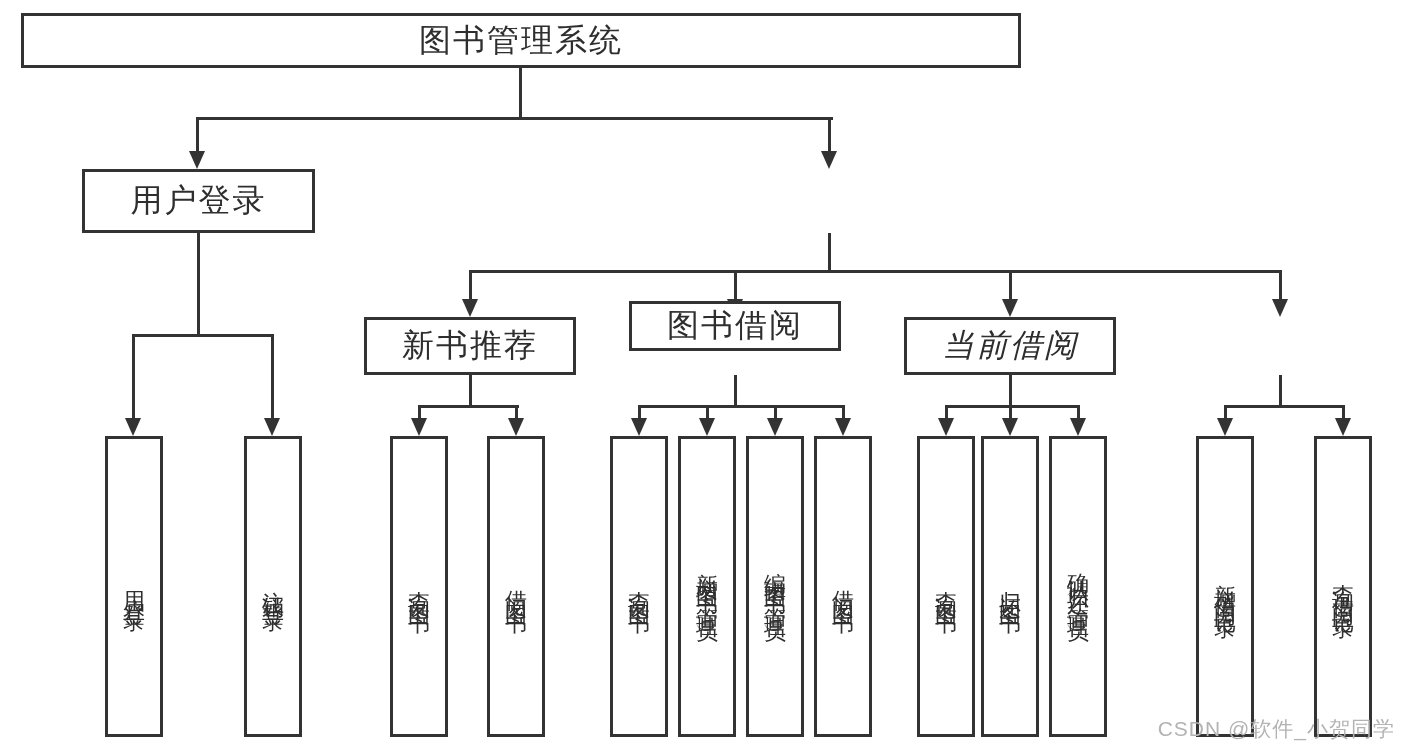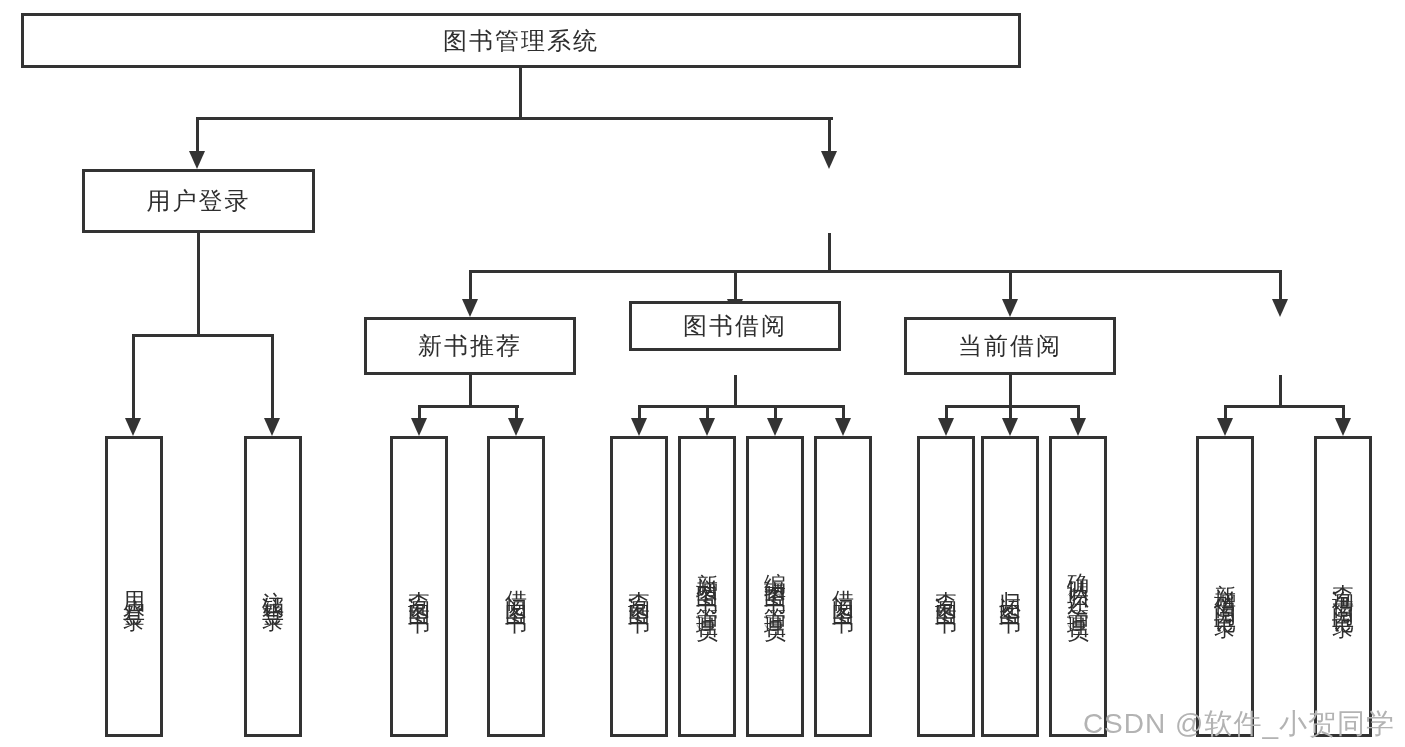--- a/index.html
+++ b/index.html
@@ -3,40 +3,40 @@
 <meta charset="utf-8">
 <style>
   html,body { margin:0; padding:0; background:#ffffff; }
   .canvas {
     position:relative; width:1405px; height:747px; background:#ffffff;
     font-family:"Liberation Sans", sans-serif; color:#2e2e2e; overflow:hidden;
   }
   .box {
     position:absolute; box-sizing:border-box; border:3px solid #333333;
     background:#ffffff; display:flex; align-items:center; justify-content:center;
-    font-size:24px; letter-spacing:2px; color:#2e2e2e; z-index:2;
+    font-size:32px; letter-spacing:2px; color:#2e2e2e; z-index:2;
   }
   .vbox {
     position:absolute; box-sizing:border-box; border:3px solid #333333;
     background:#ffffff; display:flex; align-items:center; justify-content:center;
     z-index:2;
   }
   .vtext {
     writing-mode:vertical-rl; text-orientation:mixed;
     font-size:22px; letter-spacing:7px; line-height:1.1; color:#2e2e2e;
     white-space:nowrap;
   }
   .line { position:absolute; background:#333333; z-index:1; }
   .arrow {
     position:absolute; width:0; height:0; z-index:1;
     border-left:8px solid transparent; border-right:8px solid transparent;
     border-top:18px solid #333333;
   }
   .watermark {
-    position:absolute; right:10px; bottom:4px; font-size:28px;
+    position:absolute; right:10px; bottom:4px; font-size:21px;
     color:#b3b3b3; letter-spacing:1px; z-index:3;
   }
 </style>
 </head>
 <body>
 
 <div class="canvas">
 
   <div class="box" style="left:21px; top:13px; width:1000px; height:55px;">
     <span>图书管理系统</span>
@@ -77,21 +77,21 @@
   <div class="arrow" style="left:727px; top:299px;"></div>
   <div class="arrow" style="left:1002px; top:299px;"></div>
   <div class="arrow" style="left:1272px; top:299px;"></div>
 
   <div class="box" style="left:364px; top:317px; width:212px; height:58px;">
     <span>新书推荐</span>
   </div>
   <div class="box" style="left:629px; top:301px; width:212px; height:50px;">
     <span>图书借阅</span>
   </div>
-  <div class="box" style="left:904px; top:317px; width:212px; height:58px;">
+  <div class="box" style="left:904px; top:317px; width:212px; height:58px;font-style:italic;">
     <span>当前借阅</span>
   </div>
 
   <div class="line" style="left:469px; top:375px; width:3px; height:32px;"></div>
   <div class="line" style="left:418px; top:405px; width:101px; height:3px;"></div>
   <div class="line" style="left:418px; top:405px; width:3px; height:15px;"></div>
   <div class="line" style="left:515px; top:405px; width:3px; height:15px;"></div>
   <div class="arrow" style="left:411px; top:418px;"></div>
   <div class="arrow" style="left:508px; top:418px;"></div>
   <div class="vbox" style="left:390px; top:436px; width:58px; height:301px;">

